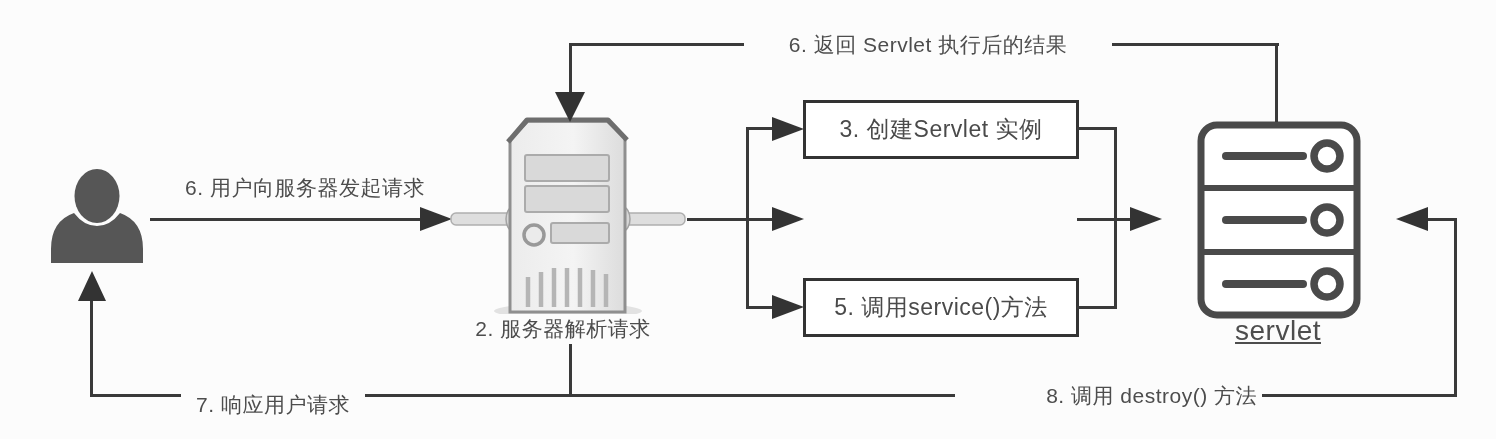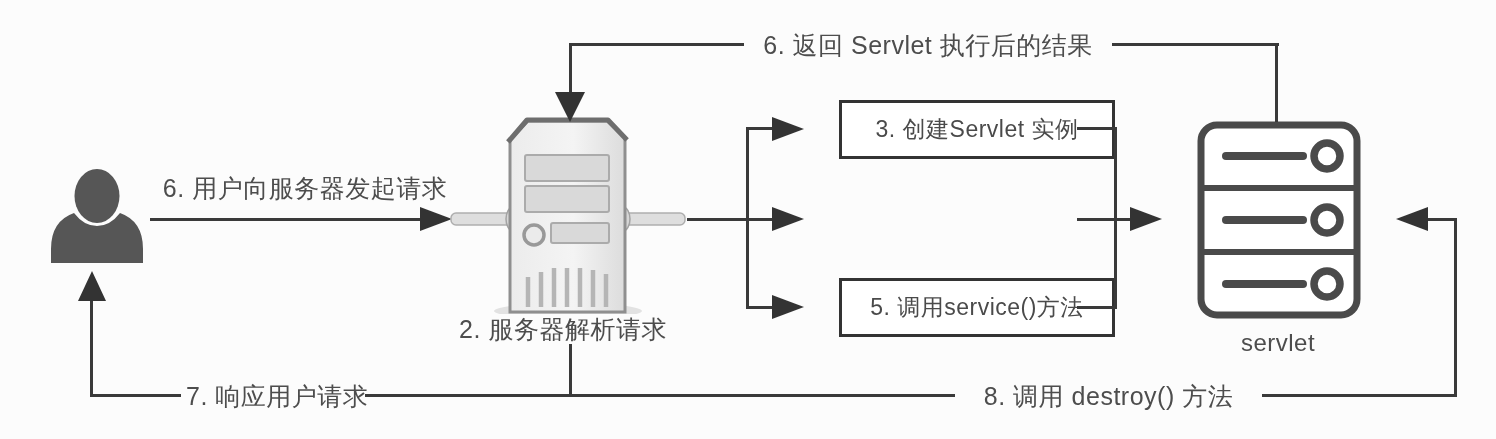--- a/index.html
+++ b/index.html
@@ -6,26 +6,26 @@
   .canvas{
     position:relative;width:1496px;height:439px;background:#fcfcfc;overflow:hidden;
     font-family:"Liberation Sans","DejaVu Sans",sans-serif;
   }
   .ln{position:absolute;background:#3a3a3a;}
   .ah{position:absolute;width:0;height:0;}
   .ah.r{border-top:12px solid transparent;border-bottom:12px solid transparent;border-left:32px solid #333;}
   .ah.l{border-top:12px solid transparent;border-bottom:12px solid transparent;border-right:32px solid #333;}
   .ah.d{border-left:15px solid transparent;border-right:15px solid transparent;border-top:30px solid #333;}
   .ah.u{border-left:14px solid transparent;border-right:14px solid transparent;border-bottom:30px solid #333;}
-  .lbl{position:absolute;color:#4d4d4d;font-size:25px;line-height:30px;white-space:nowrap;text-align:center;letter-spacing:0.5px;}
+  .lbl{position:absolute;color:#4d4d4d;font-size:21px;line-height:30px;white-space:nowrap;text-align:center;letter-spacing:0.5px;}
   .lbl.onln{background:#fcfcfc;padding:0 5px;}
   .fbox{
     position:absolute;left:803px;width:276px;height:59px;box-sizing:border-box;
     background:#ffffff;border:3px solid #333;display:flex;align-items:center;justify-content:center;
-    color:#4a4a4a;font-size:23px;letter-spacing:0.5px;white-space:nowrap;margin-left:36px;
+    color:#4a4a4a;font-size:23px;letter-spacing:0.5px;white-space:nowrap;
   }
   svg{position:absolute;display:block;}
 </style>
 </head>
 <body>
 
 <div class="canvas">
 
   <svg style="left:50px;top:169px;" width="96" height="94" viewBox="0 0 96 94">
     <ellipse cx="47" cy="27" rx="22.5" ry="27" fill="#565656"></ellipse>
@@ -96,32 +96,32 @@
       <line x1="30" y1="38" x2="107" y2="38"></line>
       <line x1="30" y1="102" x2="107" y2="102"></line>
       <line x1="30" y1="166" x2="107" y2="166"></line>
     </g>
     <g stroke="#4a4a4a" stroke-width="7.5" fill="#ffffff">
       <circle cx="131" cy="38" r="13"></circle>
       <circle cx="131" cy="102" r="13"></circle>
       <circle cx="131" cy="166" r="13"></circle>
     </g>
   </svg>
-  <div class="lbl" style="left:1208px;top:328px;width:140px;font-size:24px;">servlet</div>
+  <div class="lbl" style="left:1208px;top:316px;width:140px;font-size:28px;text-decoration:underline;">servlet</div>
 
   <div class="ln" style="left:569px;top:43px;width:710px;height:3px;"></div>
   <div class="ln" style="left:1275px;top:43px;width:3px;height:79px;"></div>
   <div class="ln" style="left:569px;top:43px;width:3px;height:51px;"></div>
   <div class="ah d" style="left:555px;top:92px;"></div>
   <div class="lbl onln" style="left:744px;top:30px;width:358px;">6. 返回 Servlet 执行后的结果</div>
 
   <div class="ah l" style="left:1396px;top:207px;"></div>
   <div class="ln" style="left:1428px;top:218px;width:29px;height:3px;"></div>
   <div class="ln" style="left:1454px;top:218px;width:3px;height:179px;"></div>
 
   <div class="ln" style="left:90px;top:394px;width:1367px;height:3px;"></div>
   <div class="ln" style="left:569px;top:344px;width:3px;height:53px;"></div>
   <div class="ln" style="left:90px;top:300px;width:3px;height:97px;"></div>
   <div class="ah u" style="left:78px;top:271px;"></div>
-  <div class="lbl onln" style="left:181px;top:381px;width:174px;">7. 响应用户请求</div>
-  <div class="lbl onln" style="left:955px;top:381px;width:297px;">8. 调用 destroy() 方法</div>
+  <div class="lbl onln" style="left:181px;top:390px;width:174px;">7. 响应用户请求</div>
+  <div class="lbl onln" style="left:955px;top:381px;width:297px;text-align:right;">8. 调用 destroy() 方法</div>
 
 </div>
 
 </body></html>

